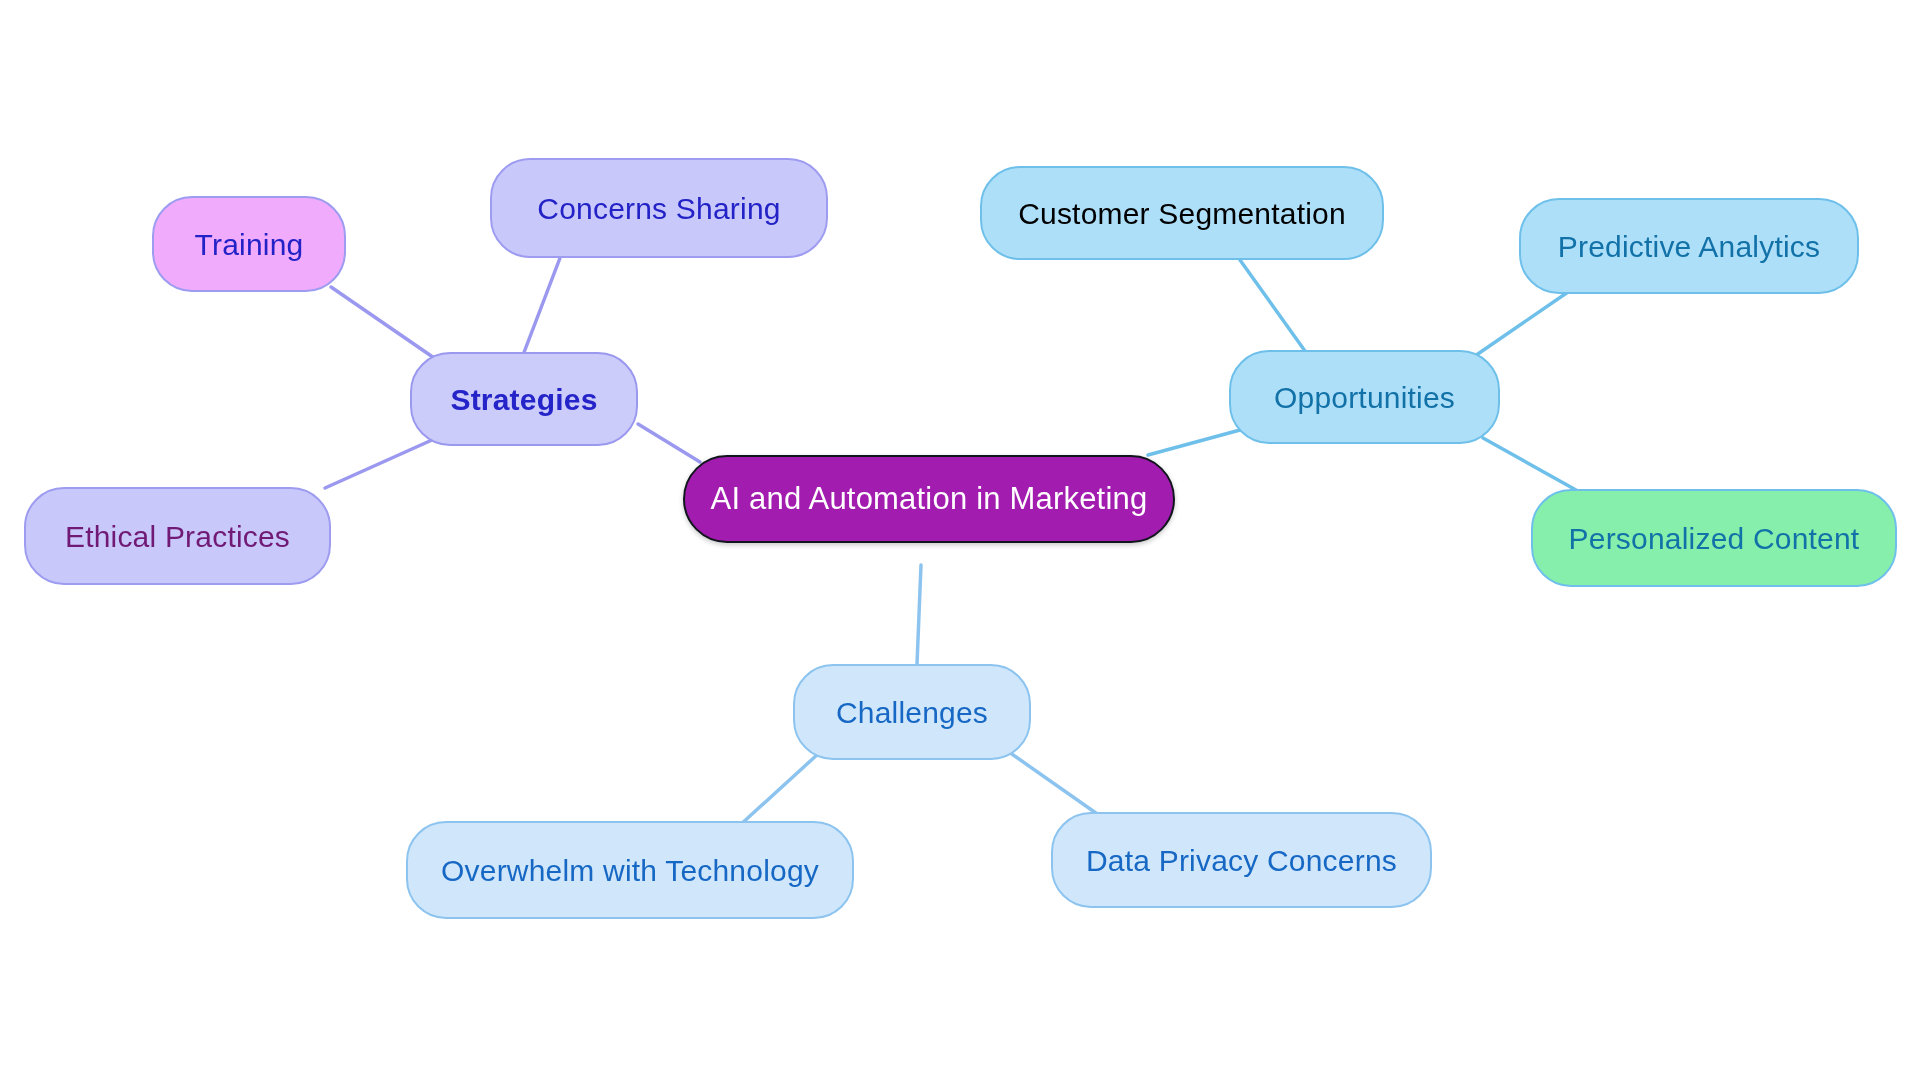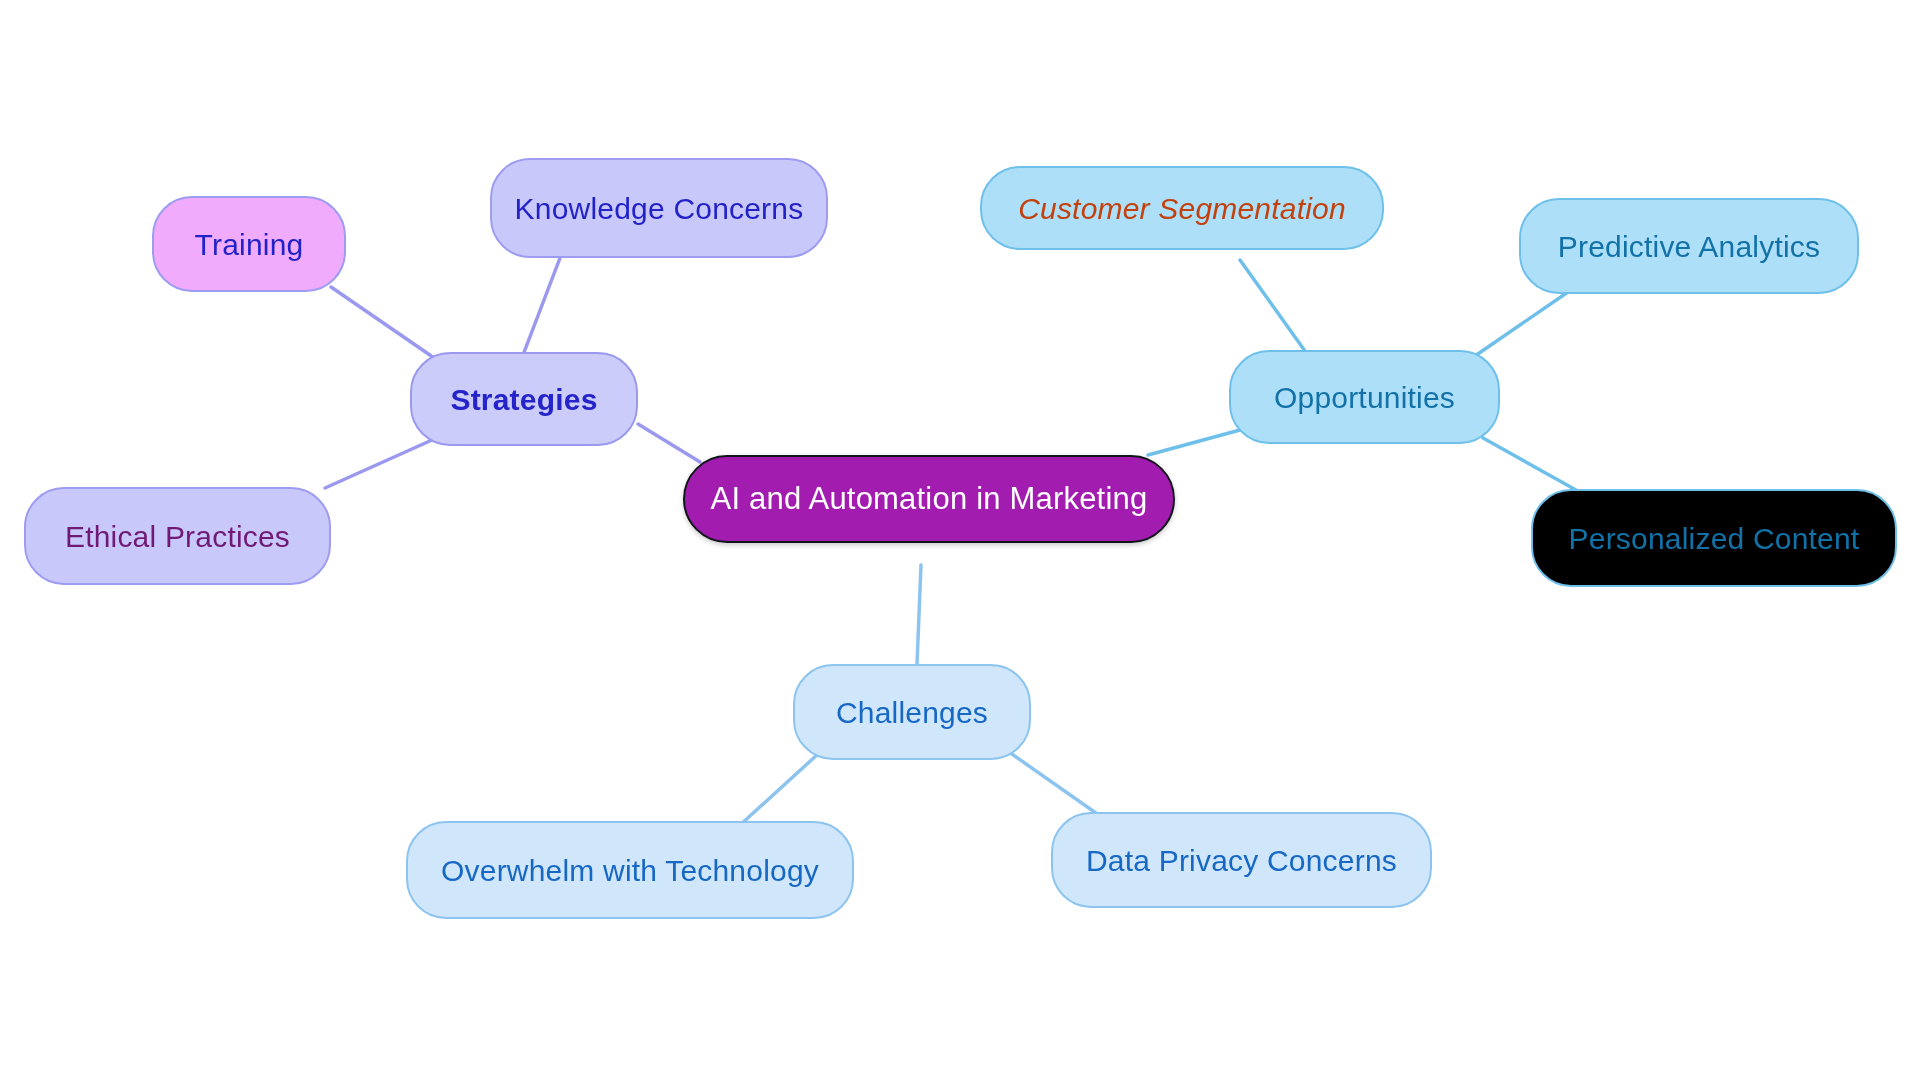--- a/index.html
+++ b/index.html
@@ -107,35 +107,35 @@
       <div class="node root" style="left: 683px; top: 455px; width: 492px; height: 88px; background: #a21caf; color: rgb(255, 255, 255);">
         <span class="node-label">AI and Automation in Marketing</span>
       </div>
       <div class="node purple branch" style="left: 410px; top: 352px; width: 228px; height: 94px; background: rgb(204, 204, 251); border-color: rgb(154, 152, 239); color: rgb(36, 36, 201);">
         <span class="node-label">Strategies</span>
       </div>
       <div class="node purple" style="left: 152px; top: 196px; width: 194px; height: 96px; background: #f0abfc; border-color: rgb(157, 156, 240); color: rgb(34, 34, 199);">
         <span class="node-label">Training</span>
       </div>
       <div class="node purple" style="left: 490px; top: 158px; width: 338px; height: 100px; background: rgb(201, 200, 251); border-color: rgb(157, 156, 240); color: rgb(34, 34, 199);">
-        <span class="node-label">Knowledge Concerns</span>
+        <span class="node-label">Concerns Sharing</span>
       </div>
       <div class="node purple" style="left: 24px; top: 487px; width: 307px; height: 98px; background: rgb(201, 200, 251); border-color: rgb(157, 156, 240); color: #701a75;">
         <span class="node-label">Ethical Practices</span>
       </div>
       <div class="node blue" style="left: 1229px; top: 350px; width: 271px; height: 94px; background: rgb(173, 223, 249); border-color: rgb(110, 192, 234); color: rgb(18, 114, 168);">
         <span class="node-label">Opportunities</span>
       </div>
-      <div class="node blue" style="left: 980px; top: 166px; width: 404px; height: 84px; background: rgb(173, 223, 249); border-color: rgb(110, 192, 234); color: #c2410c; font-style: italic;">
+      <div class="node blue" style="left: 980px; top: 166px; width: 404px; height: 94px; background: rgb(173, 223, 249); border-color: rgb(110, 192, 234); color: #000000;">
         <span class="node-label">Customer Segmentation</span>
       </div>
       <div class="node blue" style="left: 1519px; top: 198px; width: 340px; height: 96px; background: rgb(173, 223, 249); border-color: rgb(110, 192, 234); color: rgb(18, 114, 168);">
         <span class="node-label">Predictive Analytics</span>
       </div>
-      <div class="node blue" style="left: 1531px; top: 489px; width: 366px; height: 98px; background: #000000; border-color: rgb(110, 192, 234); color: rgb(18, 114, 168);">
+      <div class="node blue" style="left: 1531px; top: 489px; width: 366px; height: 98px; background: #86efac; border-color: rgb(110, 192, 234); color: rgb(18, 114, 168);">
         <span class="node-label">Personalized Content</span>
       </div>
       <div class="node lightblue" style="left: 793px; top: 664px; width: 238px; height: 96px; background: rgb(207, 230, 251); border-color: rgb(140, 196, 239); color: rgb(22, 104, 196);">
         <span class="node-label">Challenges</span>
       </div>
       <div class="node lightblue" style="left: 406px; top: 821px; width: 448px; height: 98px; background: rgb(207, 230, 251); border-color: rgb(140, 196, 239); color: rgb(22, 104, 196);">
         <span class="node-label">Overwhelm with Technology</span>
       </div>
       <div class="node lightblue" style="left: 1051px; top: 812px; width: 381px; height: 96px; background: rgb(207, 230, 251); border-color: rgb(140, 196, 239); color: rgb(22, 104, 196);">
         <span class="node-label">Data Privacy Concerns</span>

